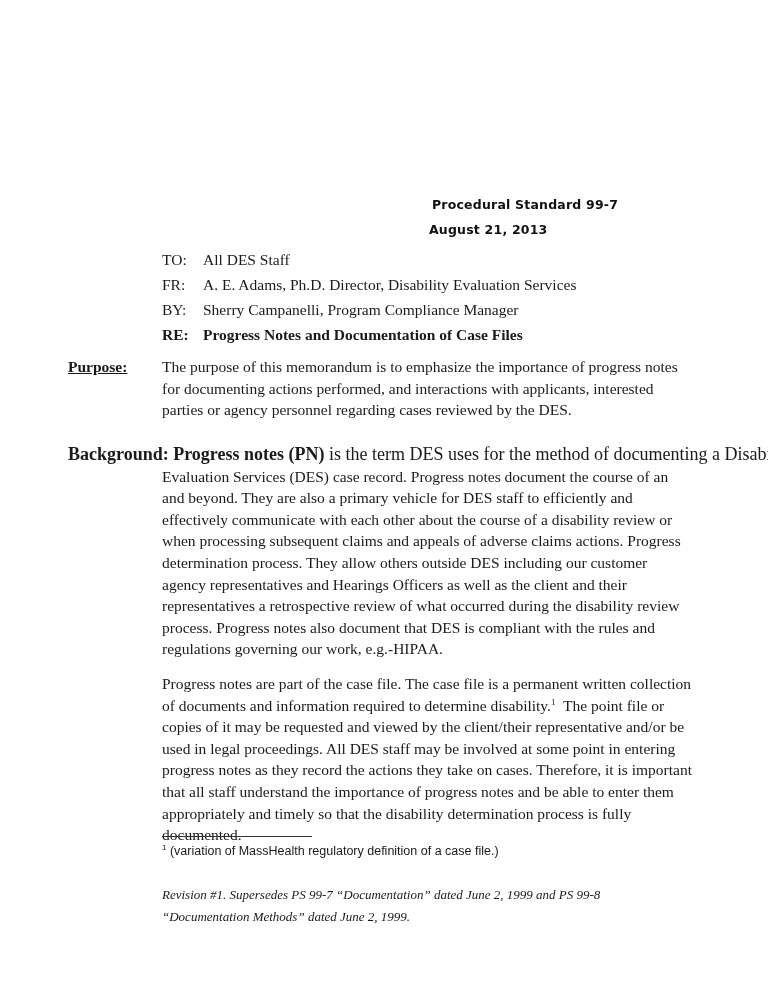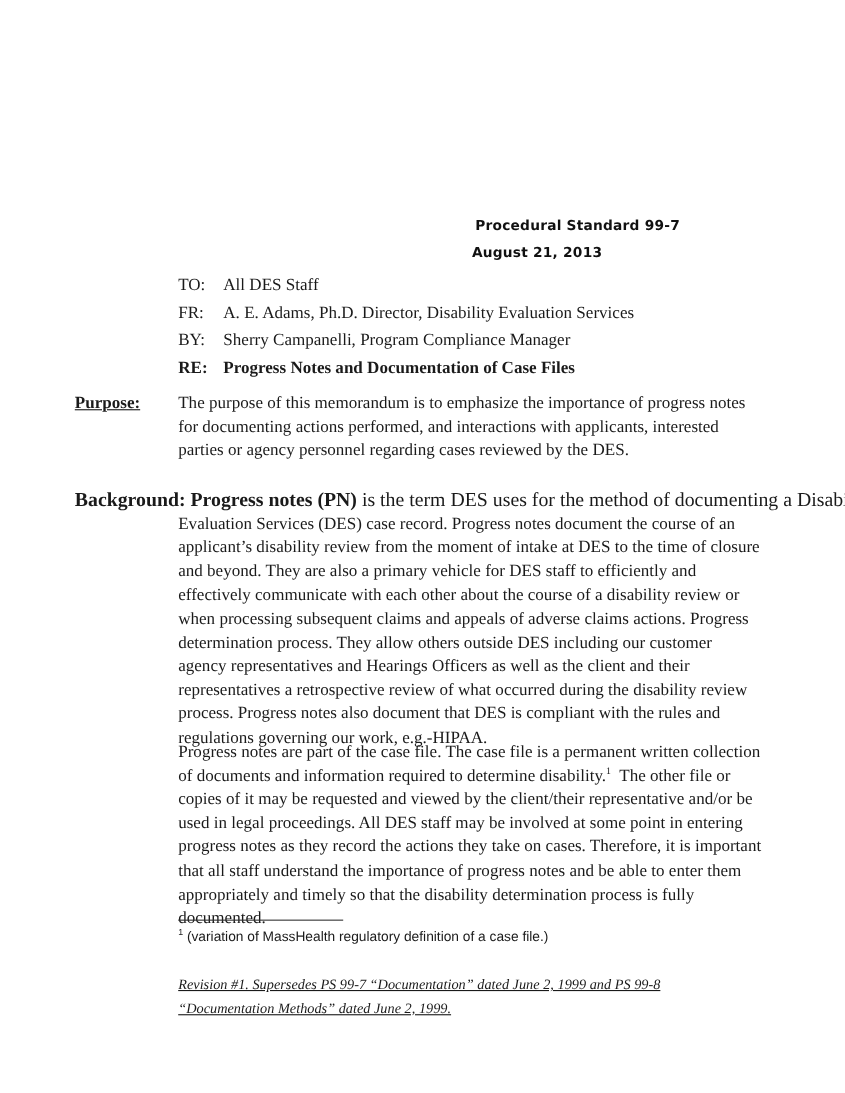--- a/index.html
+++ b/index.html
@@ -13,21 +13,21 @@
   .section-label { position: absolute; left: 68px; font-weight: bold; font-size: 15.5px; white-space: nowrap; }
   .para { position: absolute; left: 162px; width: 570px; font-size: 15.5px; line-height: 21.6px; }
   .para .line { display: block; white-space: nowrap; }
   .bg-first { position: absolute; left: 68px; font-size: 18px; white-space: nowrap; }
   .bg-first b { font-weight: bold; }
   sup.fn { font-size: 9px; vertical-align: 6px; line-height: 0; }
   .rule { position: absolute; left: 162px; top: 836px; width: 150px; height: 0; border-top: 1px solid #333; }
   .footnote { position: absolute; left: 162px; top: 844px; font-family: "Liberation Sans", sans-serif; font-size: 12.5px; white-space: nowrap; }
   .footnote sup { font-size: 8px; vertical-align: 5px; line-height: 0; }
   .revision { position: absolute; left: 162px; top: 884px; font-style: italic; font-size: 13px; line-height: 22px; }
-  .revision .line { display: block; white-space: nowrap; text-decoration: underline; }
+  .revision .line { display: block; white-space: nowrap; }
 </style>
 </head>
 <body>
 
 <div class="page">
 
   <div class="hdr" style="left:432px; top:197px;">Procedural Standard 99-7</div>
   <div class="hdr" style="left:429px; top:222px;">August 21, 2013</div>
 
   <div class="memo-row" style="top:251px;">
@@ -53,34 +53,33 @@
     <span class="line">for documenting actions performed, and interactions with applicants, interested</span>
     <span class="line">parties or agency personnel regarding cases reviewed by the DES.</span>
   </div>
 
   <div class="bg-first" style="top:444px;">
     <b>Background:</b>
     <b>Progress notes (PN)</b><span> is the term DES uses for the method of documenting a Disability</span>
   </div>
   <div class="para" style="top:465.6px;">
     <span class="line">Evaluation Services (DES) case record.  Progress notes document the course of an</span>
-    <span class="line">applicant’s disability review from the moment of intake at DES to the time of closure</span>
     <span class="line">and beyond. They are also a primary vehicle for DES staff to efficiently and</span>
     <span class="line">effectively communicate with each other about the course of a disability review or</span>
     <span class="line">when processing subsequent claims and appeals of adverse claims actions. Progress</span>
     <span class="line">determination process.  They allow others outside DES including our customer</span>
     <span class="line">agency representatives and Hearings Officers as well as the client and their</span>
     <span class="line">representatives a retrospective review of what occurred during the disability review</span>
     <span class="line">process.  Progress notes also document that DES is compliant with the rules and</span>
     <span class="line">regulations governing our work, e.g.-HIPAA.</span>
   </div>
 
   <div class="para" style="top:673px;">
     <span class="line">Progress notes are part of the case file.  The case file is a permanent written collection</span>
-    <span class="line"><span>of documents and information required to determine disability.</span><sup class="fn">1</sup><span style="white-space:pre;">  The other file or</span></span>
+    <span class="line"><span>of documents and information required to determine disability.</span><sup class="fn">1</sup><span style="white-space:pre;">  The point file or</span></span>
     <span class="line">copies of it may be requested and viewed by the client/their representative and/or be</span>
     <span class="line">used in legal proceedings.  All DES staff may be involved at some point in entering</span>
     <span class="line">progress notes as they record the actions they take on cases.  Therefore, it is important</span>
     <span class="line">that all staff understand the importance of progress notes and be able to enter them</span>
     <span class="line">appropriately and timely so that the disability determination process is fully</span>
     <span class="line">documented.</span>
   </div>
 
   <div class="rule"></div>
   <div class="footnote">

